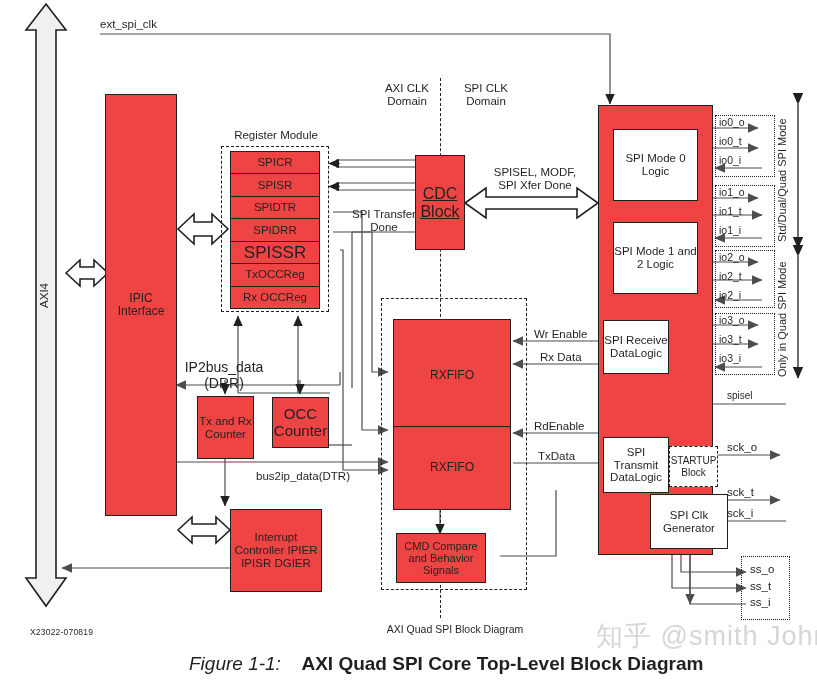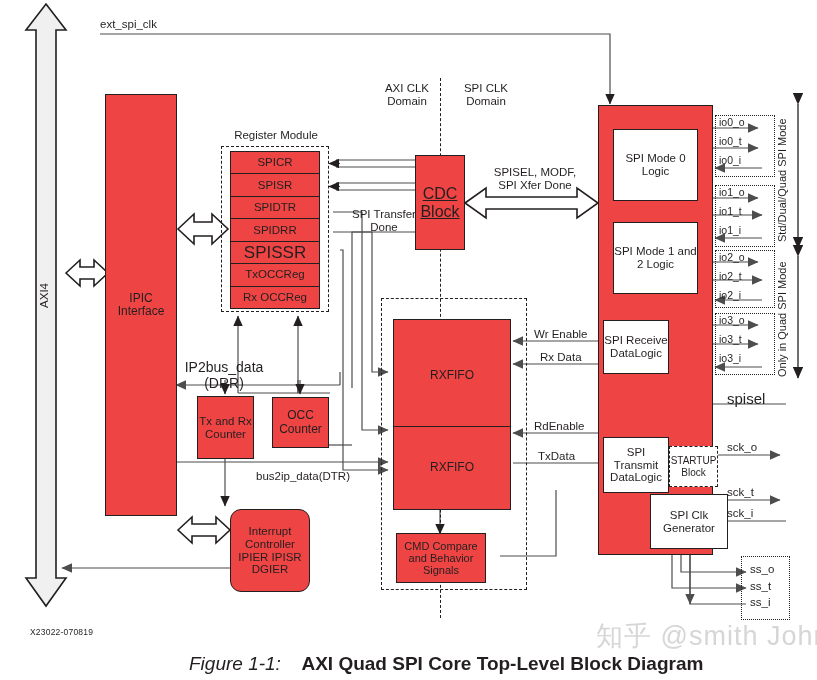--- a/index.html
+++ b/index.html
@@ -172,29 +172,30 @@
 
   <div class="box dashed" style="left:381px;top:298px;width:146px;height:292px;"></div>
 
   <div class="box" style="left:393px;top:319px;width:118px;height:114px;font-size:12px;">RXFIFO</div>
   <div class="box" style="left:393px;top:426px;width:118px;height:84px;font-size:12px;">RXFIFO</div>
   <div class="box" style="left:396px;top:533px;width:90px;height:50px;font-size:11px;">CMD Compare
 and
 Behavior
 Signals</div>
 
+  <div class="lbl" style="left:355px;top:624px;width:200px;font-size:10.5px;">AXI Quad SPI Block Diagram</div>
 
   <div class="box" style="left:197px;top:396px;width:57px;height:63px;font-size:11.5px;">Tx
 and
 Rx
 Counter</div>
-  <div class="box" style="left:272px;top:397px;width:57px;height:51px;font-size:12px;">OCC
+  <div class="box" style="left:272px;top:397px;width:57px;height:51px;font-size:15px;">OCC
 Counter</div>
 
-  <div class="box" style="left:230px;top:509px;width:80px;height:83px;font-size:11.5px;border-radius:11px;">Interrupt
+  <div class="box" style="left:230px;top:509px;width:92px;height:83px;font-size:11.5px;">Interrupt
 Controller
 IPIER
 IPISR
 DGIER</div>
 
   <div class="lbl" style="left:176px;top:360px;width:96px;font-size:14px;">IP2bus_data
 (DRR)</div>
   <div class="lbl" style="left:243px;top:470px;width:120px;font-size:11.5px;">bus2ip_data(DTR)</div>
 
   <div class="box" style="left:598px;top:105px;width:115px;height:450px;"></div>
@@ -211,21 +212,21 @@
   <div class="box dashed" style="left:669px;top:446px;width:49px;height:41px;font-size:10px;background:#fff;">STARTUP
 Block</div>
   <div class="box white" style="left:650px;top:494px;width:78px;height:55px;font-size:11.5px;">SPI Clk
 Generator</div>
 
   <div class="lbl left" style="left:534px;top:328px;font-size:11.5px;">Wr Enable</div>
   <div class="lbl left" style="left:540px;top:351px;font-size:11.5px;">Rx Data</div>
   <div class="lbl left" style="left:534px;top:420px;font-size:11.5px;">RdEnable</div>
   <div class="lbl left" style="left:538px;top:450px;font-size:11.5px;">TxData</div>
 
-  <div class="lbl left" style="left:727px;top:390px;font-size:15px;">spisel</div>
+  <div class="lbl left" style="left:727px;top:390px;font-size:10px;">spisel</div>
   <div class="lbl left" style="left:727px;top:441px;font-size:11.5px;">sck_o</div>
   <div class="lbl left" style="left:727px;top:486px;font-size:11.5px;">sck_t</div>
   <div class="lbl left" style="left:727px;top:507px;font-size:11.5px;">sck_i</div>
 
   <div class="box dotted" style="left:741px;top:556px;width:49px;height:64px;"></div>
   <div class="lbl left" style="left:750px;top:563px;font-size:11.5px;">ss_o</div>
   <div class="lbl left" style="left:750px;top:580px;font-size:11.5px;">ss_t</div>
   <div class="lbl left" style="left:750px;top:596px;font-size:11.5px;">ss_i</div>
 
   <div id="iogroups" style="position:absolute;left:0;top:0;width:817px;height:680px;">

